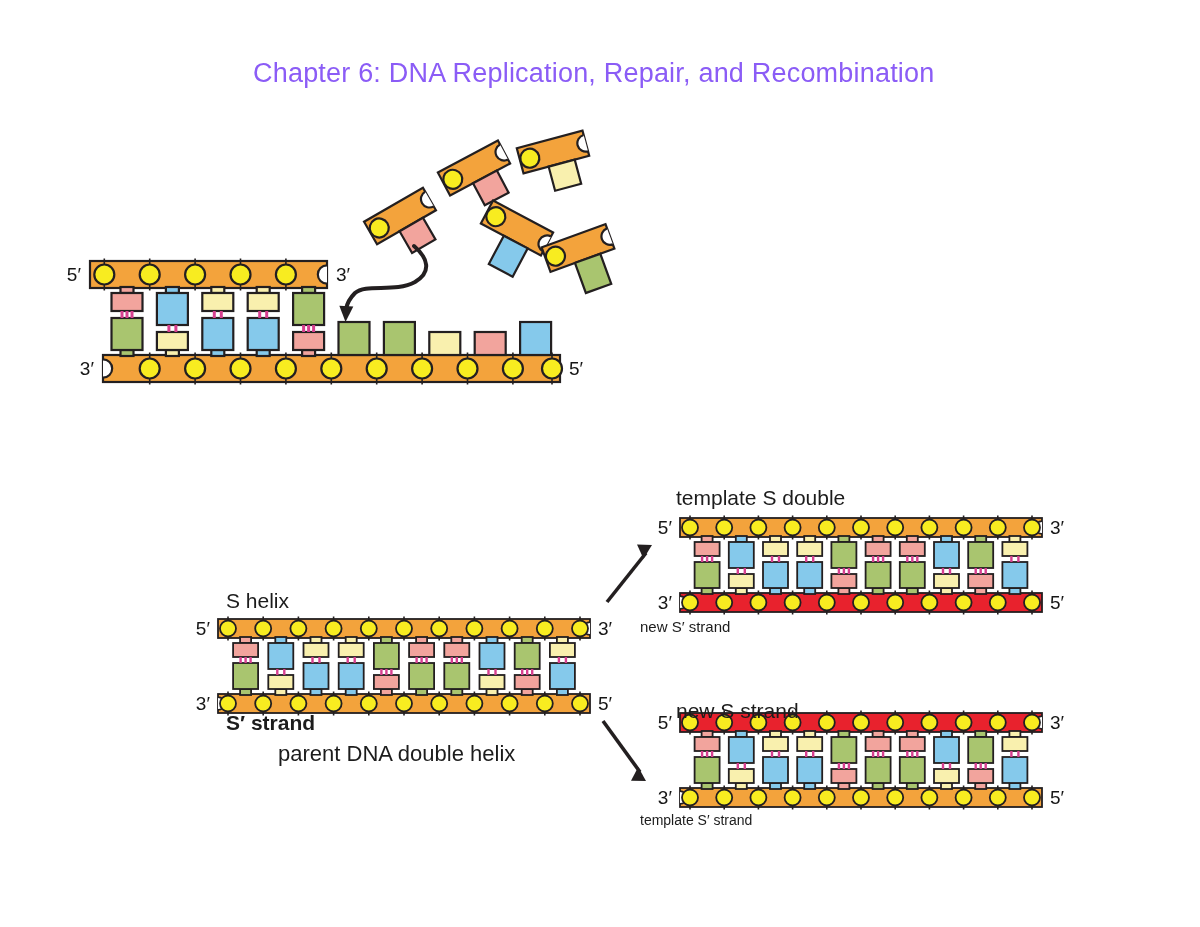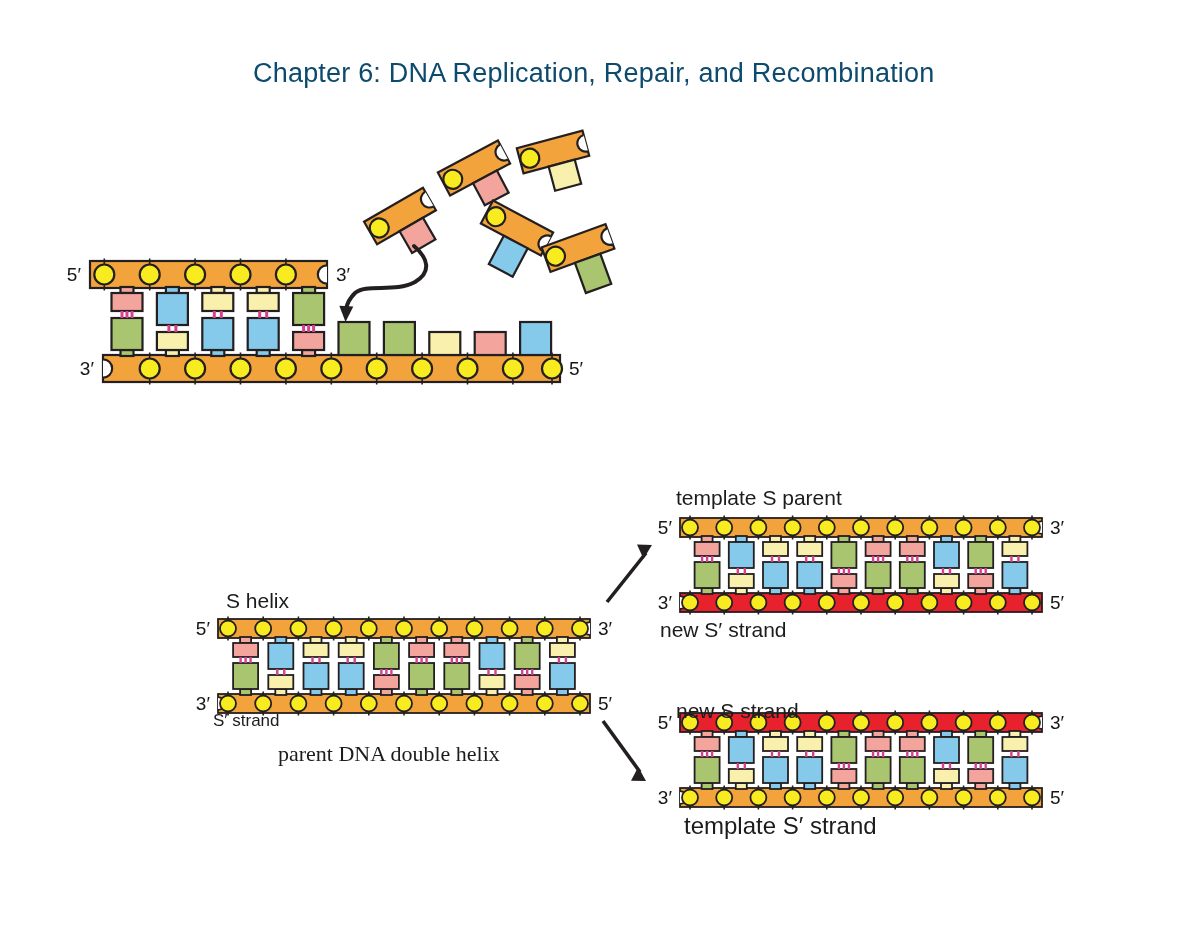--- a/index.html
+++ b/index.html
@@ -748,24 +748,24 @@
         <text x="1050" y="803.5" text-anchor="start" font-size="19" fill="#161616" font-family="&quot;Liberation Sans&quot;,sans-serif">5′</text>
       </g>
       <g>
         <line x1="607" y1="602" x2="646" y2="553" stroke="#231f20" stroke-width="3.6"></line>
         <path d="M0,0 L-16,2 L-9,-12 Z" transform="translate(652,545) rotate(-51)" fill="#231f20"></path>
         <line x1="603" y1="721" x2="640" y2="772" stroke="#231f20" stroke-width="3.6"></line>
         <path d="M0,0 L-16,-2 L-9,12 Z" transform="translate(646,781) rotate(54)" fill="#231f20"></path>
       </g>
     </svg>
 
-  <div class="title" style="color: #0c4a6e; text-align: right;">Chapter 6: DNA Replication, Repair, and Recombination</div>
+  <div class="title" style="color: #8b5cf6; text-align: right;">Chapter 6: DNA Replication, Repair, and Recombination</div>
 
   <div class="cap" style="left:226px;top:589px;font-size:21px;">S helix</div>
-  <div class="cap" style="left:213px;top:711px;font-size:17px;">S′ strand</div>
-  <div class="cap" style="left:278px;top:741px;font-size:22px;font-family:Liberation Serif, serif;">parent DNA double helix</div>
+  <div class="cap" style="left:226px;top:711px;font-size:21px;font-weight:bold;">S′ strand</div>
+  <div class="cap" style="left:278px;top:741px;font-size:22px;">parent DNA double helix</div>
 
-  <div class="cap" style="left:676px;top:486px;font-size:21px;">template S parent</div>
-  <div class="cap" style="left:660px;top:618px;font-size:21px;">new S′ strand</div>
+  <div class="cap" style="left:676px;top:486px;font-size:21px;">template S double</div>
+  <div class="cap" style="left:640px;top:618px;font-size:15px;">new S′ strand</div>
 
   <div class="cap" style="left:676px;top:683px;font-size:21px;margin-top:16px;">new S strand</div>
-  <div class="cap" style="left:684px;top:812px;font-size:24px;">template S′ strand</div>
+  <div class="cap" style="left:640px;top:812px;font-size:14px;">template S′ strand</div>
 </div>
 
 </body></html>

